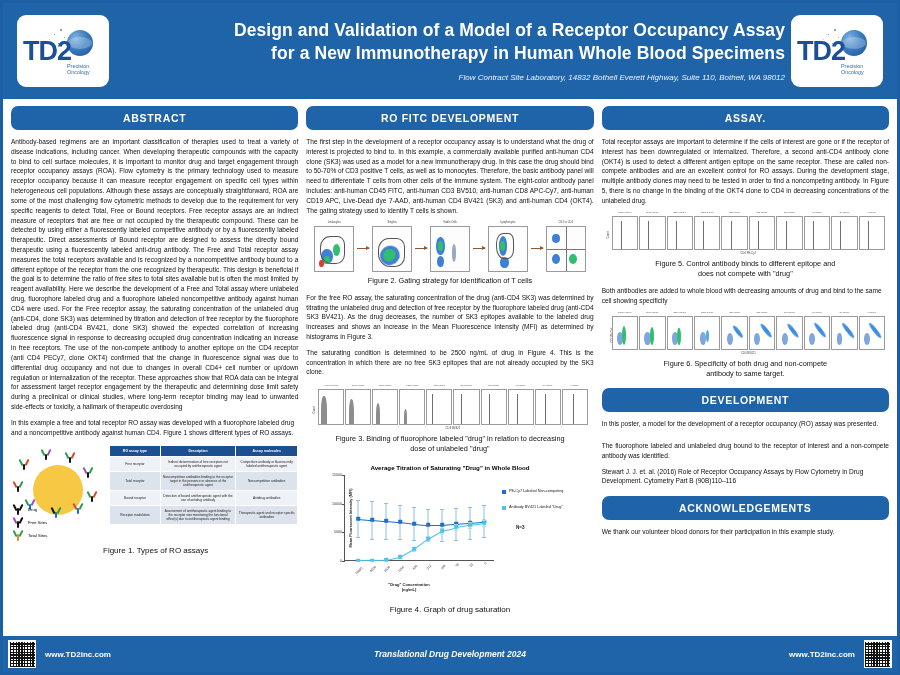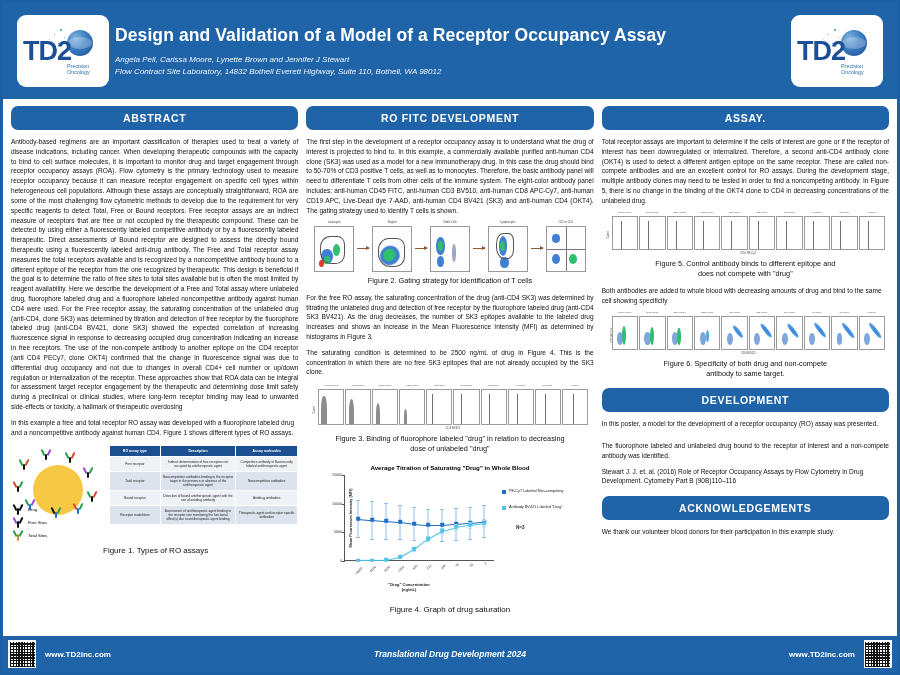--- a/index.html
+++ b/index.html
@@ -31,21 +31,21 @@
         radial-gradient(#8fc0e4 38%,transparent 40%),
         radial-gradient(#b7d7ee 38%,transparent 40%),
         radial-gradient(#6fa8d6 38%,transparent 40%),
         radial-gradient(#9fcae8 38%,transparent 40%),
         radial-gradient(#c8e1f3 38%,transparent 40%);
       background-size:4px 4px,3px 3px,3px 3px,3px 3px,2.5px 2.5px,2.5px 2.5px,2px 2px;
       background-position:14px 2px,8px 7px,18px 10px,3px 12px,12px 16px,20px 18px,7px 20px;
       background-repeat:no-repeat;}
   .logo-tag{position:absolute;right:2px;bottom:4px;font-size:5.4px;color:#2f6fb0;
             line-height:1.25;text-align:left;width:36px;}
-  .head-text{flex:1 1 auto;text-align:left;padding:0 6px;}
+  .head-text{flex:1 1 auto;text-align:right;padding:0 6px;}
   .head-text h1{margin:0;color:#fff;font-size:17.5px;font-weight:bold;line-height:1.32;
                 letter-spacing:.1px;}
   .authors{margin-top:7px;color:#eef4fb;font-size:8px;font-style:italic;line-height:1.45;}
 
   
   .cols{display:flex;gap:8px;padding:7px 8px 0 8px;box-sizing:border-box;
         height:531px;}
   .col{flex:1 1 0;min-width:0;display:flex;flex-direction:column;}
 
   .sect-bar{background:#1f63a8;color:#fff;border-radius:7px;text-align:center;
@@ -152,23 +152,23 @@
         <div class="logo-tag">
           <div>Precision</div>
           <div>Oncology</div>
         </div>
       </div>
     </div>
 
     <div class="head-text">
       <h1>
         <div>Design and Validation of a Model of a Receptor Occupancy Assay</div>
+        <div>for a New Immunotherapy in Human Whole Blood Specimens</div>
       </h1>
       <div class="authors">
-        <div>Angela Pell, Carissa Moore, Lynette Brown and Jennifer J Stewart</div>
         <div>Flow Contract Site Laboratory, 14832 Bothell Everett Highway, Suite 110, Bothell, WA 98012</div>
       </div>
     </div>
 
     <div class="logo-card">
       <div class="logo-inner">
         <div class="logo-dots"></div>
         <div class="logo-sphere"></div>
         <div class="logo-td2">TD2</div>
         <div class="logo-tag">

